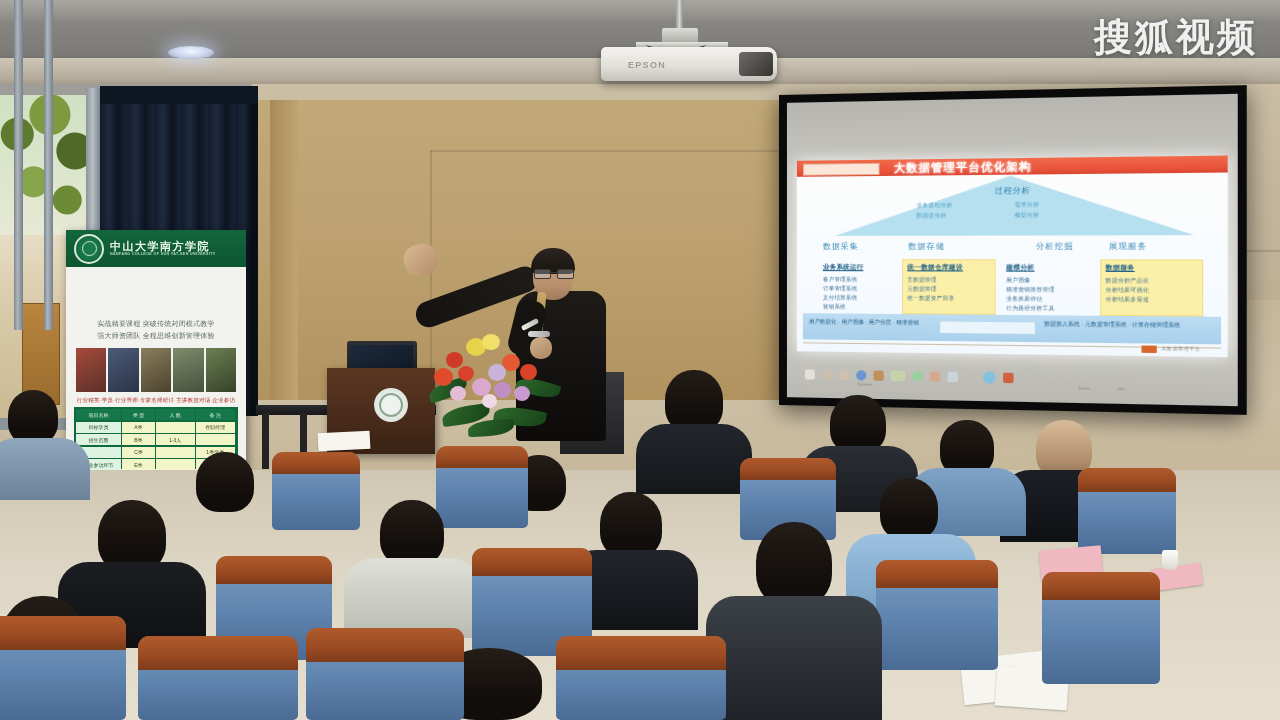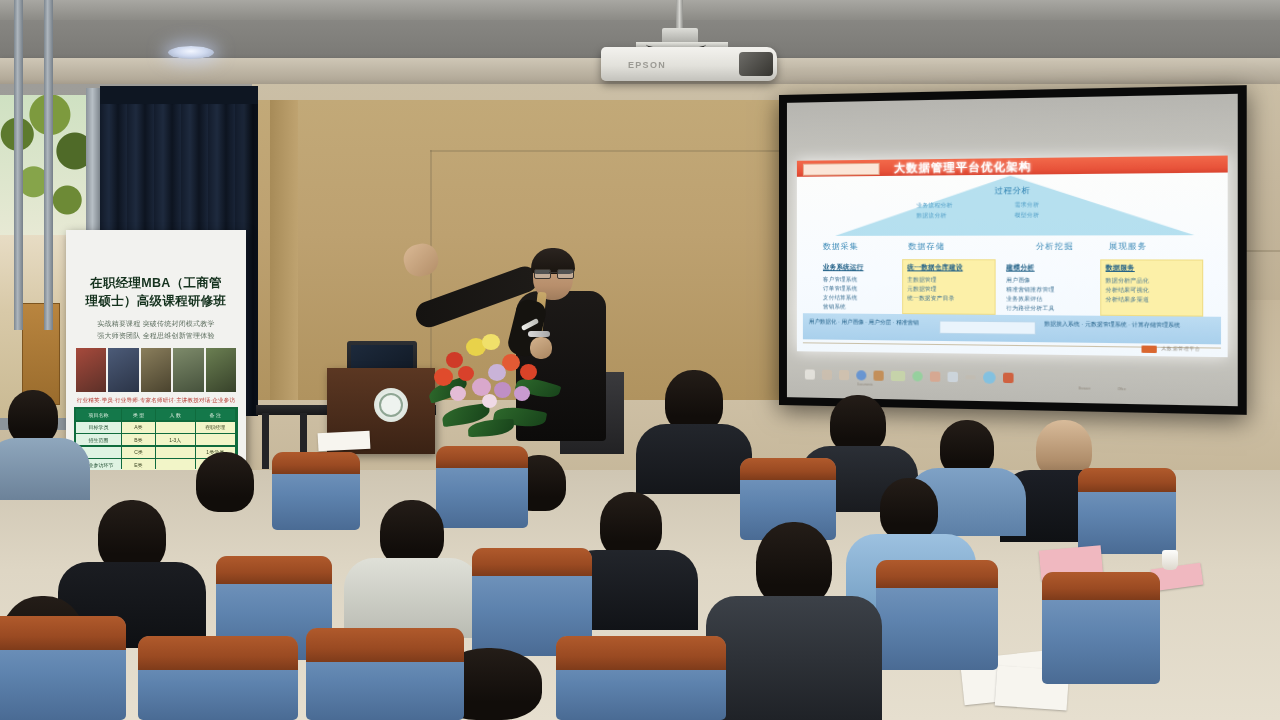--- a/index.html
+++ b/index.html
@@ -253,23 +253,28 @@
     <div class="win-door"></div>
   </div>
   <div class="win-mullion" style="left:14px;"></div>
   <div class="win-mullion" style="left:44px;"></div>
   <div class="win-frame"></div>
   <div class="win-sill"></div>
   <div class="curtain"></div>
   <div class="curtain-top"></div>
 
   <div class="banner">
-    <div class="banner-title">
-      <div>在职经理MBA（工商管</div>
-      <div>理硕士）高级课程研修班</div>
+    <div class="banner-head">
+      <div class="banner-logo">
+        <div class="banner-logo-inner"></div>
+      </div>
+      <div class="banner-univ">
+        <span>中山大学南方学院</span>
+        <span class="banner-univ-en">NANFANG COLLEGE OF SUN YAT-SEN UNIVERSITY</span>
+      </div>
     </div>
     <div class="banner-sub">
       <div>实战精要课程    突破传统封闭模式教学</div>
       <div>强大师资团队    全程思维创新管理体验</div>
     </div>
     <div class="banner-photos">
       <div class="ph a"></div>
       <div class="ph b"></div>
       <div class="ph c"></div>
       <div class="ph"></div>
@@ -512,15 +517,16 @@
   <div class="seat-back" style="left:-24px;top:616px;width:150px;height:104px;"></div>
   <div class="seat-top" style="left:-24px;top:616px;width:150px;height:34px;"></div>
   <div class="seat-back" style="left:138px;top:636px;width:160px;height:84px;"></div>
   <div class="seat-top" style="left:138px;top:636px;width:160px;height:34px;"></div>
   <div class="seat-back" style="left:306px;top:628px;width:158px;height:92px;"></div>
   <div class="seat-top" style="left:306px;top:628px;width:158px;height:34px;"></div>
   <div class="seat-back" style="left:556px;top:636px;width:170px;height:84px;"></div>
   <div class="seat-top" style="left:556px;top:636px;width:170px;height:34px;"></div>
 
   <div class="wm">
+    <div class="wm-cn">搜狐视频</div>
   </div>
 
 </div>
 
 </body></html>

